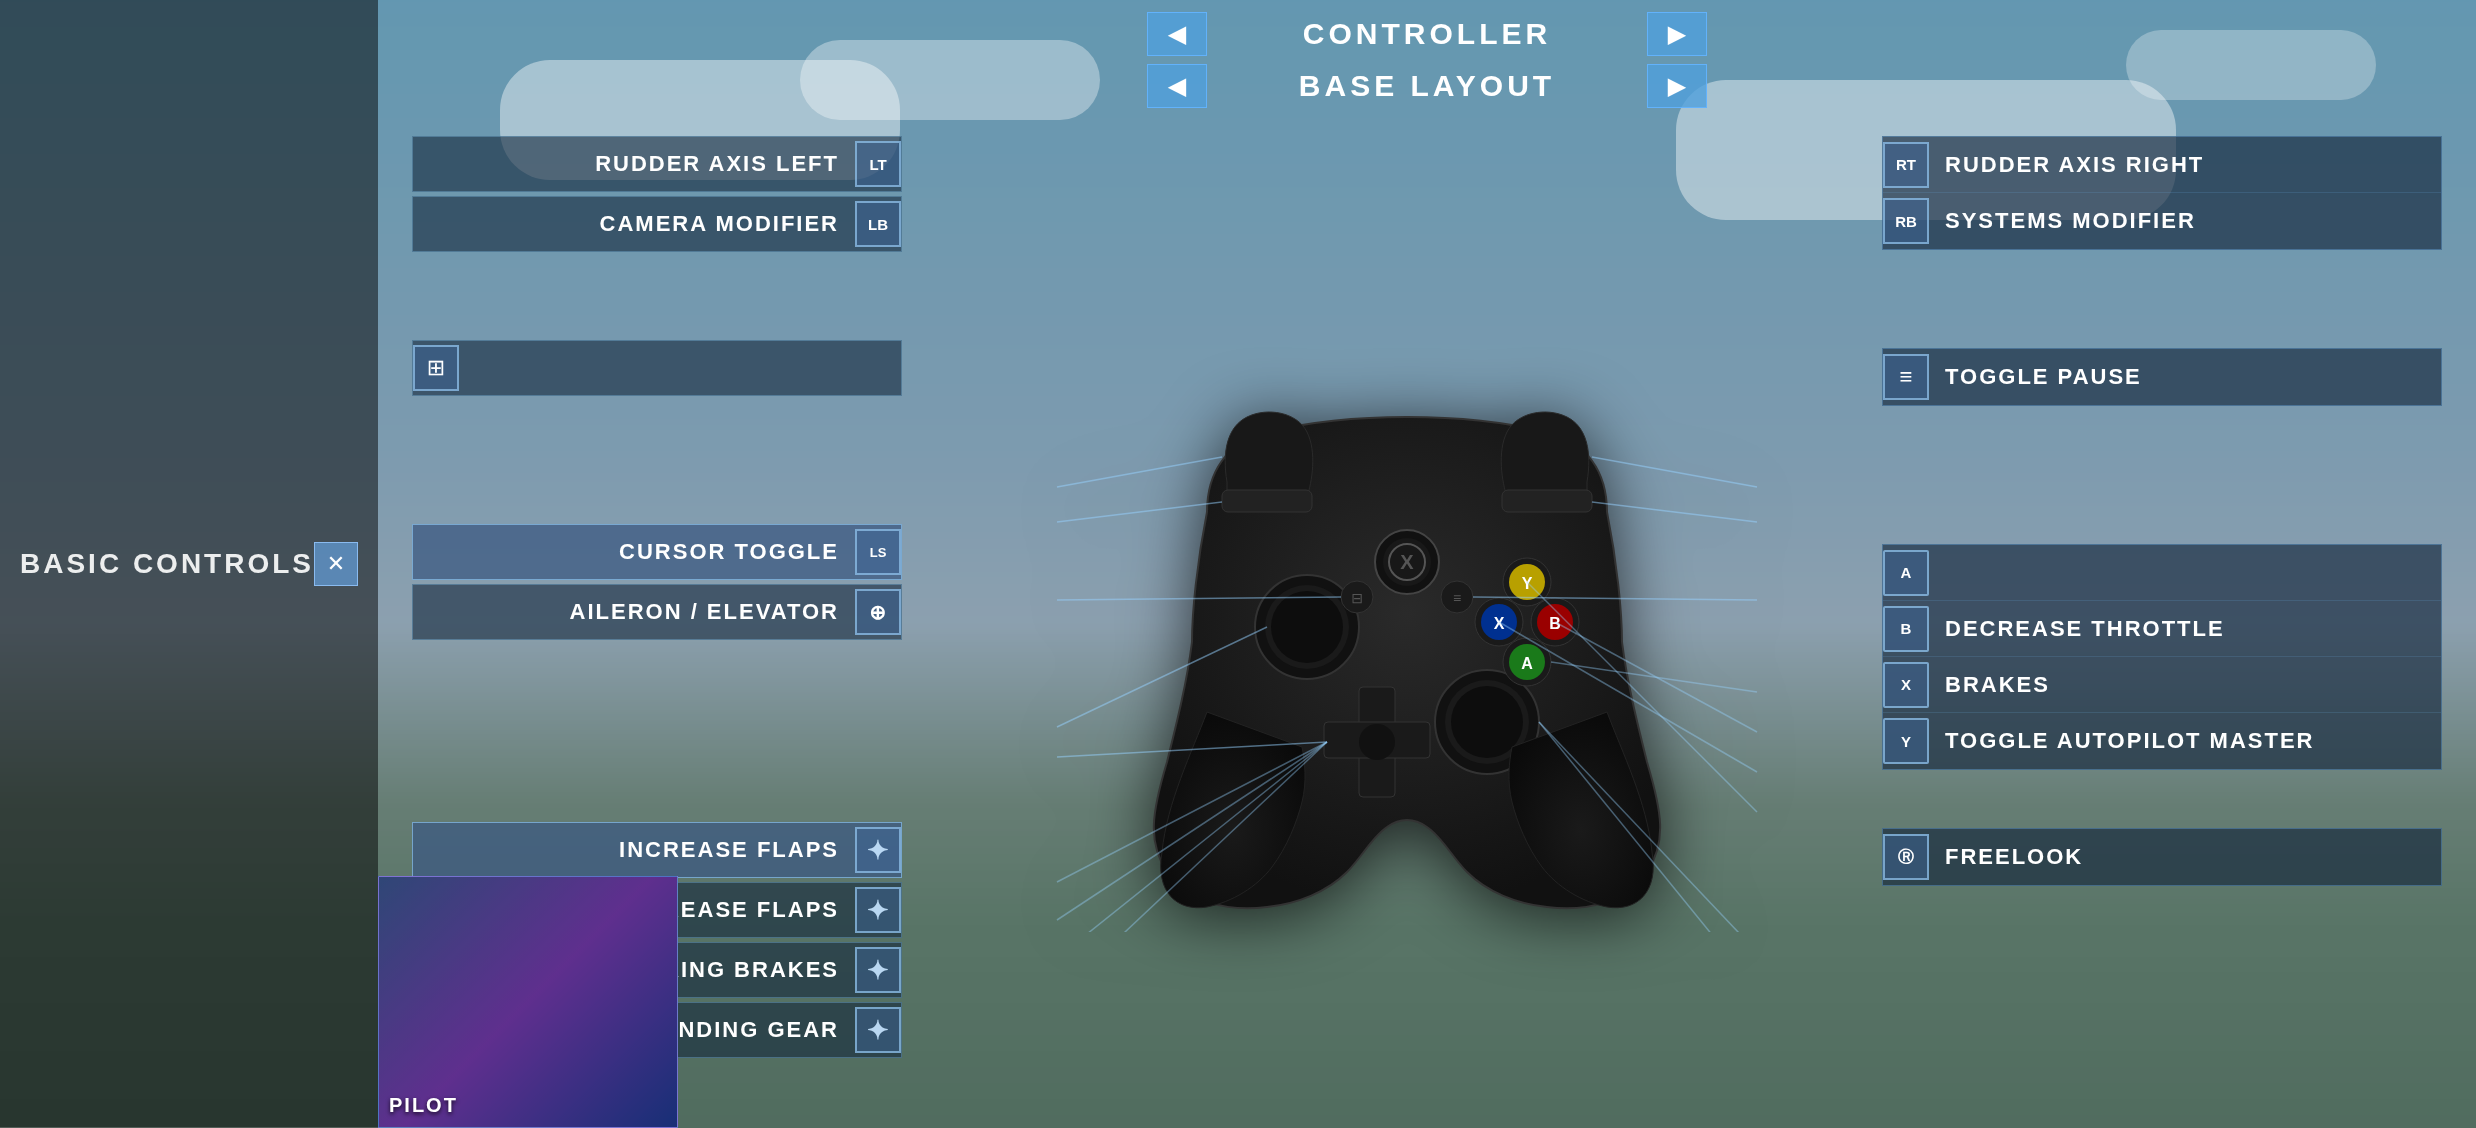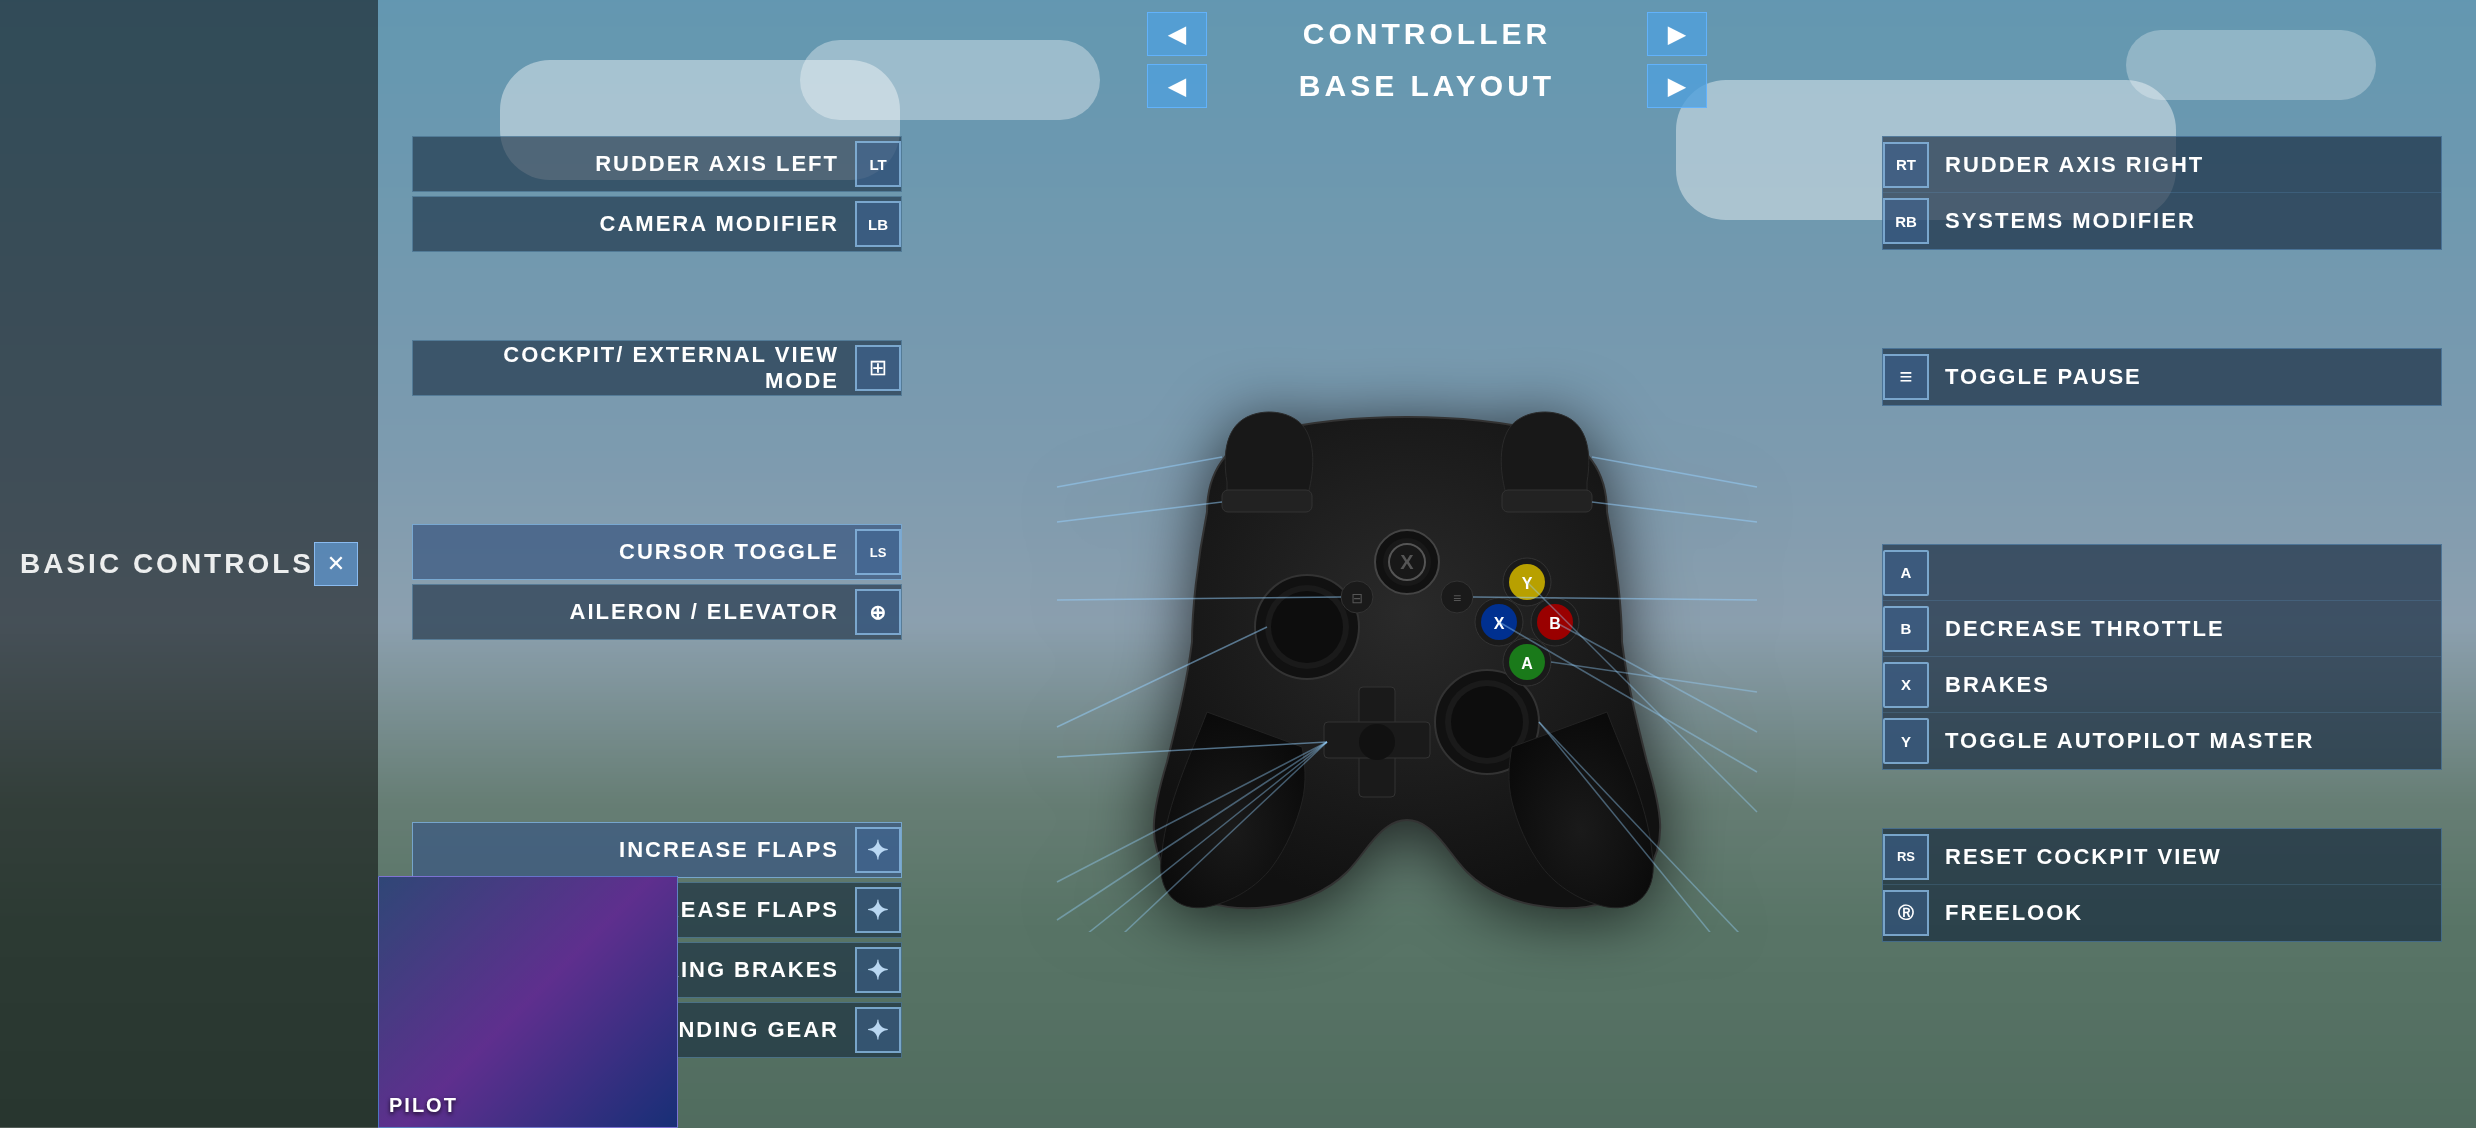--- a/index.html
+++ b/index.html
@@ -301,21 +301,20 @@
         </div>
 
         <div class="binding-row" style="width:490px;">
           <span class="binding-label">CAMERA MODIFIER</span>
           <div class="icon-bumper">LB</div>
         </div>
 
         <div class="spacer-lg"></div>
 
         <div class="binding-row" style="width:490px;">
-          <span class="binding-label">COCKPIT/ EXTERNAL VIEW MODE</span>
           <div class="icon-view">⊞</div>
         </div>
 
         <div class="spacer-xl"></div>
 
         <div class="binding-row highlighted" style="width:490px;">
           <span class="binding-label">CURSOR TOGGLE</span>
           <div class="icon-bumper" style="font-size:13px;">LS</div>
         </div>
 
@@ -510,24 +509,20 @@
           <div class="binding-row">
             <div class="icon-bumper btn-icon-y">Y</div>
             <span class="binding-label right-align">TOGGLE AUTOPILOT MASTER</span>
           </div>
         </div>
 
         <div style="height:40px;"></div>
 
         <div class="binding-group">
           <div class="binding-row">
-            <div class="icon-bumper" style="font-size:13px;">RS</div>
-            <span class="binding-label right-align">RESET COCKPIT VIEW</span>
-          </div>
-          <div class="binding-row">
             <div class="icon-bumper" style="font-size:16px;">Ⓡ</div>
             <span class="binding-label right-align">FREELOOK</span>
           </div>
         </div>
       </div>
 
     </div>
 
     <div class="thumbnail">
       <div class="thumbnail-overlay"></div>

